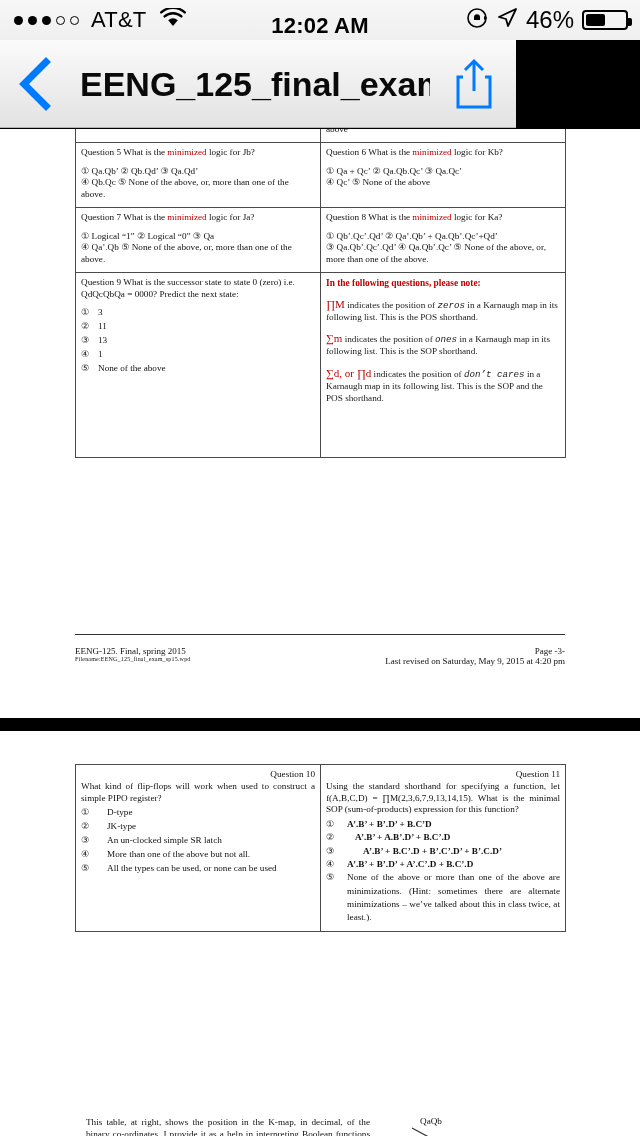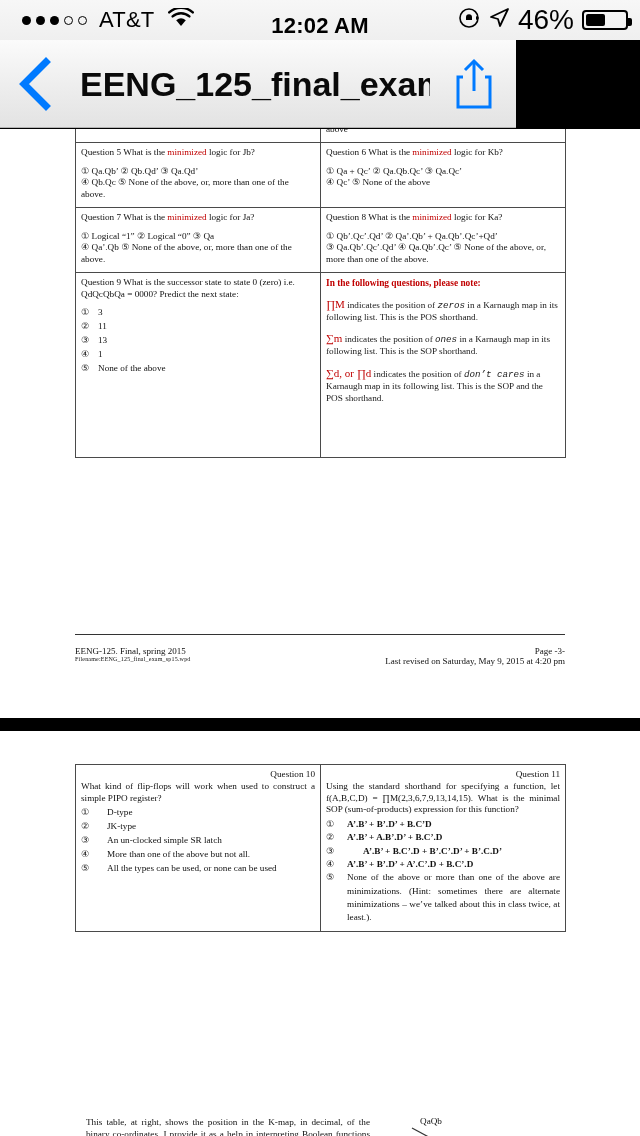--- a/index.html
+++ b/index.html
@@ -11,34 +11,34 @@
     position: relative;
   }
   
   #statusbar {
     position: absolute; top: 0; left: 0; width: 640px; height: 40px;
     background: linear-gradient(#f7f7f7, #efefef);
     font-family: "Liberation Sans", sans-serif;
     display: flex; align-items: center;
     color: #000;
   }
-  #sb-left { display: flex; align-items: center; padding-left: 22px; gap: 5px; }
+  #sb-left { display: flex; align-items: center; padding-left: 14px; gap: 5px; }
   .dot { width: 9px; height: 9px; border-radius: 50%; display: inline-block; }
   .dot.f { background: #000; }
   .dot.e { background: transparent; border: 1.4px solid #000; width: 9px; height: 9px; }
   #carrier { font-size: 22px; letter-spacing: .2px; margin-left: 7px; font-weight: 400; }
   #wifi { margin-left: 9px; display: inline-block; }
   #sb-center {
     position: absolute; left: 0; right: 0; text-align: center;
     font-size: 22px; font-weight: 600; letter-spacing: .2px; margin-top: 12px;
   }
   #sb-right {
     position: absolute; right: 12px; display: flex; align-items: center; gap: 8px;
   }
-  #battpct { font-size: 28px; }
+  #battpct { font-size: 24px; }
   .battery { width: 46px; height: 20px; border: 2px solid #000; border-radius: 4px; position: relative; }
   .battery::after { content:""; position:absolute; right:-6px; top:6px; width:4px; height:8px;
      background:#000; border-radius:0 2px 2px 0; }
   .battery .fill { position: absolute; left: 2px; top: 2px; bottom: 2px; background: #000; border-radius: 2px; }
 
   
   #navbar {
     position: absolute; top: 40px; left: 0; width: 516px; height: 88px;
     background: linear-gradient(#fbfbfb 0%, #ededed 55%, #e3e3e3 100%);
     border-bottom: 1px solid #b2b2b2;
@@ -319,21 +319,21 @@
           <td>
             <div class="qlabel">Question 11</div>
             <div class="justify">Using the standard shorthand for specifying a function, let f(A,B,C,D) = ∏M(2,3,6,7,9,13,14,15). What is the minimal SOP (sum-of-products) expression for this function?</div>
             <div class="olist" style="margin-top:2px;line-height:1.45;">
               <div>
                     <span class="onum">①</span>
                     <b style="margin-left:4px">A’.B’ + B’.D’ + B.C’D</b>
                   </div>
               <div>
                     <span class="onum">②</span>
-                    <b style="margin-left:4px">A’.B’ + A.B’.D’ + B.C’.D</b>
+                    <b style="margin-left:12px">A’.B’ + A.B’.D’ + B.C’.D</b>
                   </div>
               <div>
                     <span class="onum">③</span>
                     <b style="margin-left:20px">A’.B’ + B.C’.D + B’.C’.D’ + B’.C.D’</b>
                   </div>
               <div>
                     <span class="onum">④</span>
                     <b style="margin-left:4px">A’.B’ + B’.D’ + A’.C’.D + B.C’.D</b>
                   </div>
               <div>

